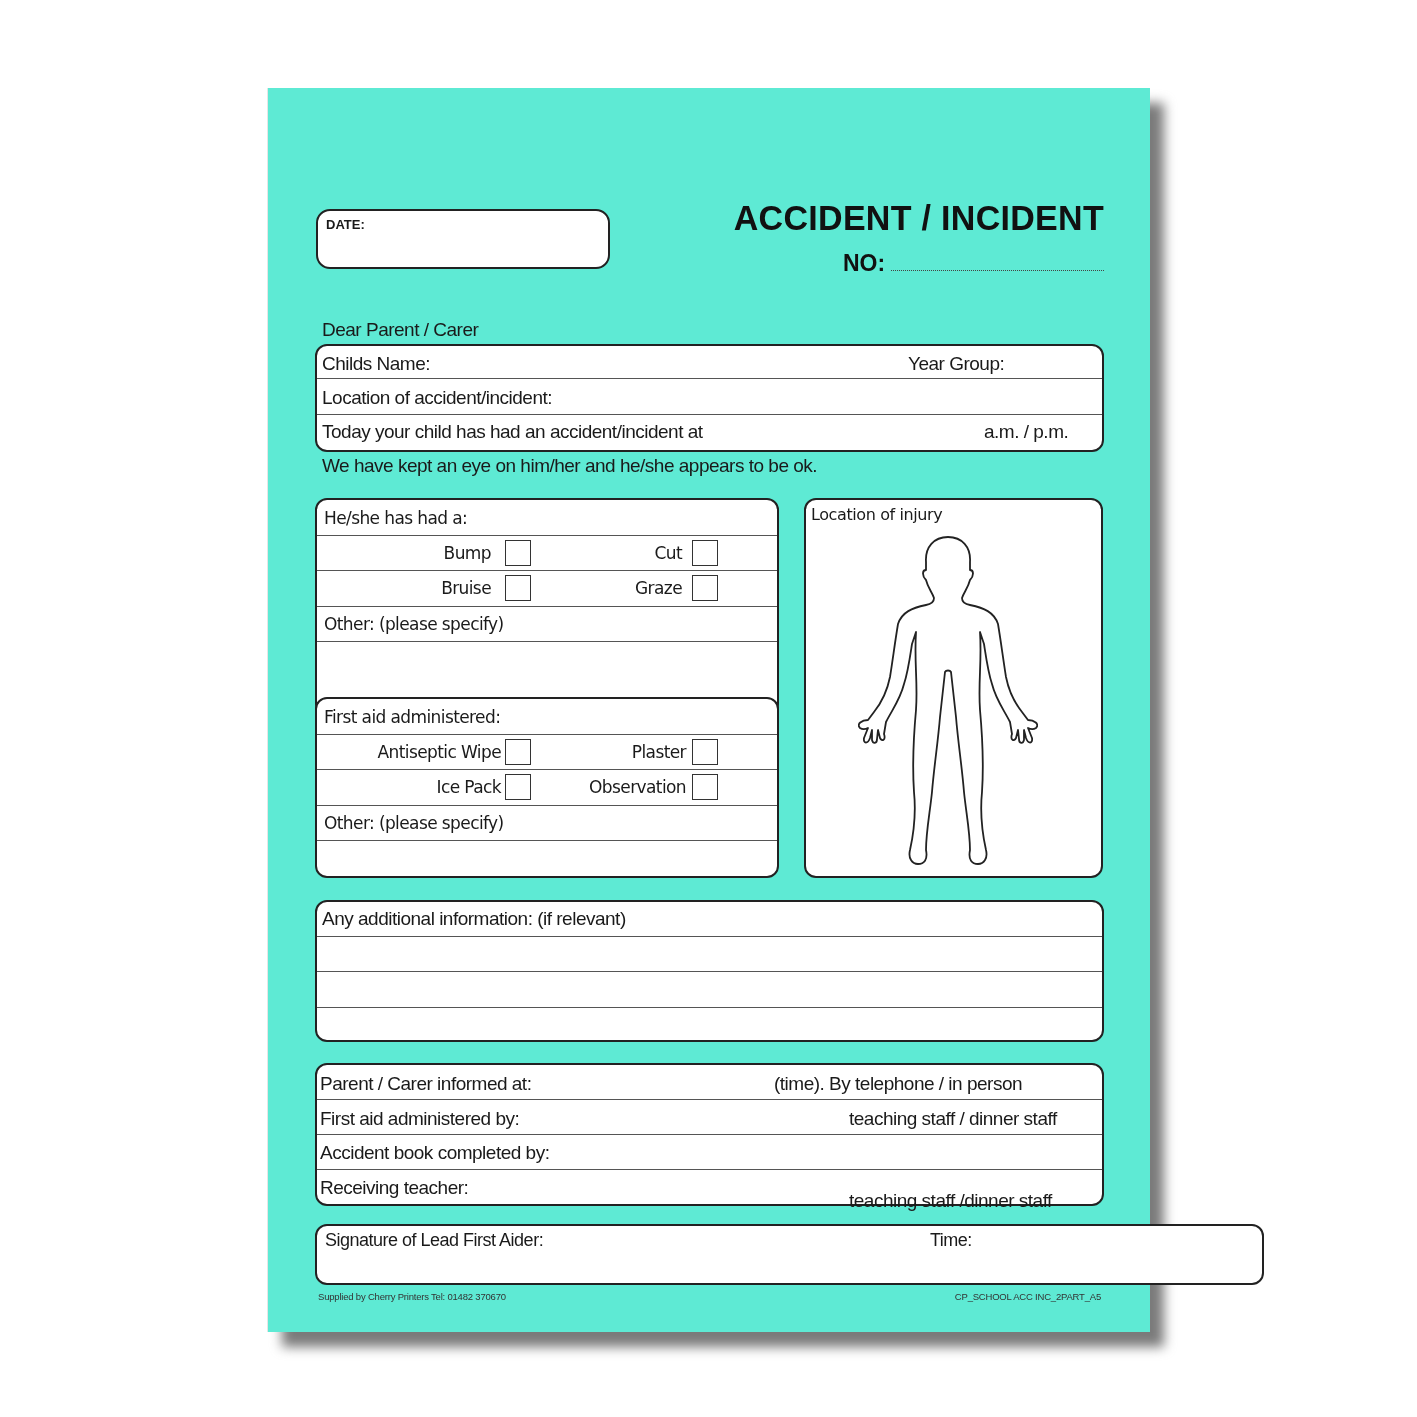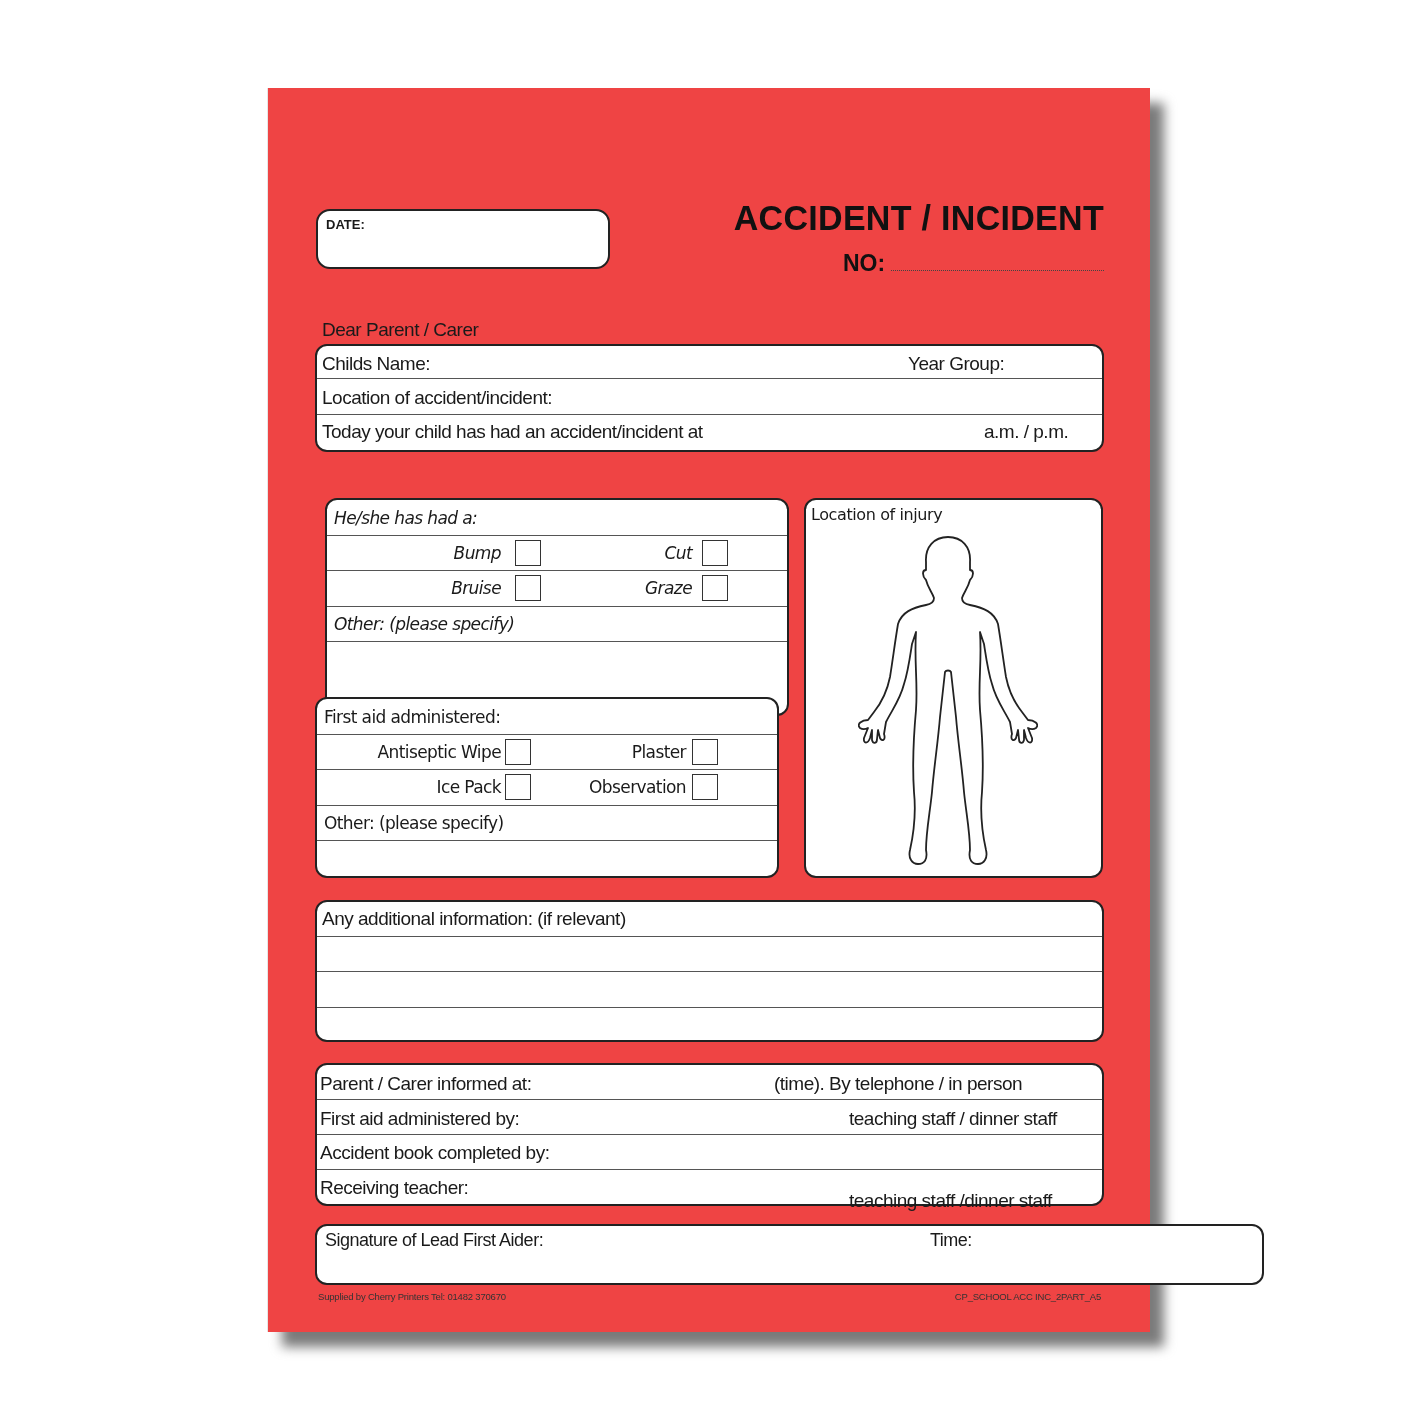--- a/index.html
+++ b/index.html
@@ -6,21 +6,21 @@
     body {
       width: 1417px; height: 1417px; background: #ffffff; position: relative; overflow: hidden;
       font-family: "Liberation Sans", sans-serif; color: #1a1a1a;
     }
     .shadow {
       position: absolute; left: 282px; top: 103px; width: 882px; height: 1244px;
       background: #7a7a7a; filter: blur(6px);
     }
     .paper {
       position: absolute; left: 267px; top: 88px; width: 882px; height: 1244px;
-      background: #ef4444; border-left: 1px solid #e6e6e6;
+      background: #5eead4; border-left: 1px solid #e6e6e6;
     }
     .abs { position: absolute; }
     .box {
       position: absolute; border: 2.2px solid #222; border-radius: 12px; box-sizing: border-box; background: #fff;
     }
     .rule { position: absolute; left: 0; right: 0; height: 0; border-top: 1.6px solid #555; }
     .lbl {
       position: absolute; font-family: "DejaVu Sans", sans-serif; font-size: 17px; white-space: nowrap;
       letter-spacing: -0.6px; color: #1a1a1a;
     }
@@ -67,22 +67,23 @@
   <div class="box" style="left:47px; top:256px; width:789px; height:108px;">
     <div class="lbl narrow" style="left:5px; top:7px;">Childs Name:</div>
     <div class="lbl narrow" style="left:591px; top:7px;">Year Group:</div>
     <div class="rule" style="top:32px;"></div>
     <div class="lbl narrow" style="left:5px; top:41px;">Location of accident/incident:</div>
     <div class="rule" style="top:68px;"></div>
     <div class="lbl narrow" style="left:5px; top:75px;">Today your child has had an accident/incident at</div>
     <div class="lbl narrow" style="left:667px; top:75px;">a.m. / p.m.</div>
   </div>
 
+  <div class="lbl narrow" style="left:54px; top:367px;">We have kept an eye on him/her and he/she appears to be ok.</div>
 
-  <div class="box" style="left:57px; top:410px; width:464px; height:218px;font-style:italic;">
+  <div class="box" style="left:47px; top:410px; width:464px; height:218px;">
     <div class="lbl" style="left:7px; top:8px;">He/she has had a:</div>
     <div class="rule" style="top:35px;"></div>
     <div class="lbl" style="right:286px; top:43px;">Bump</div>
     <div class="chk" style="left:188px; top:40px;"></div>
     <div class="lbl" style="right:95px; top:43px;">Cut</div>
     <div class="chk" style="left:375px; top:40px;"></div>
     <div class="rule" style="top:70px;"></div>
     <div class="lbl" style="right:286px; top:78px;">Bruise</div>
     <div class="chk" style="left:188px; top:75px;"></div>
     <div class="lbl" style="right:95px; top:78px;">Graze</div>

